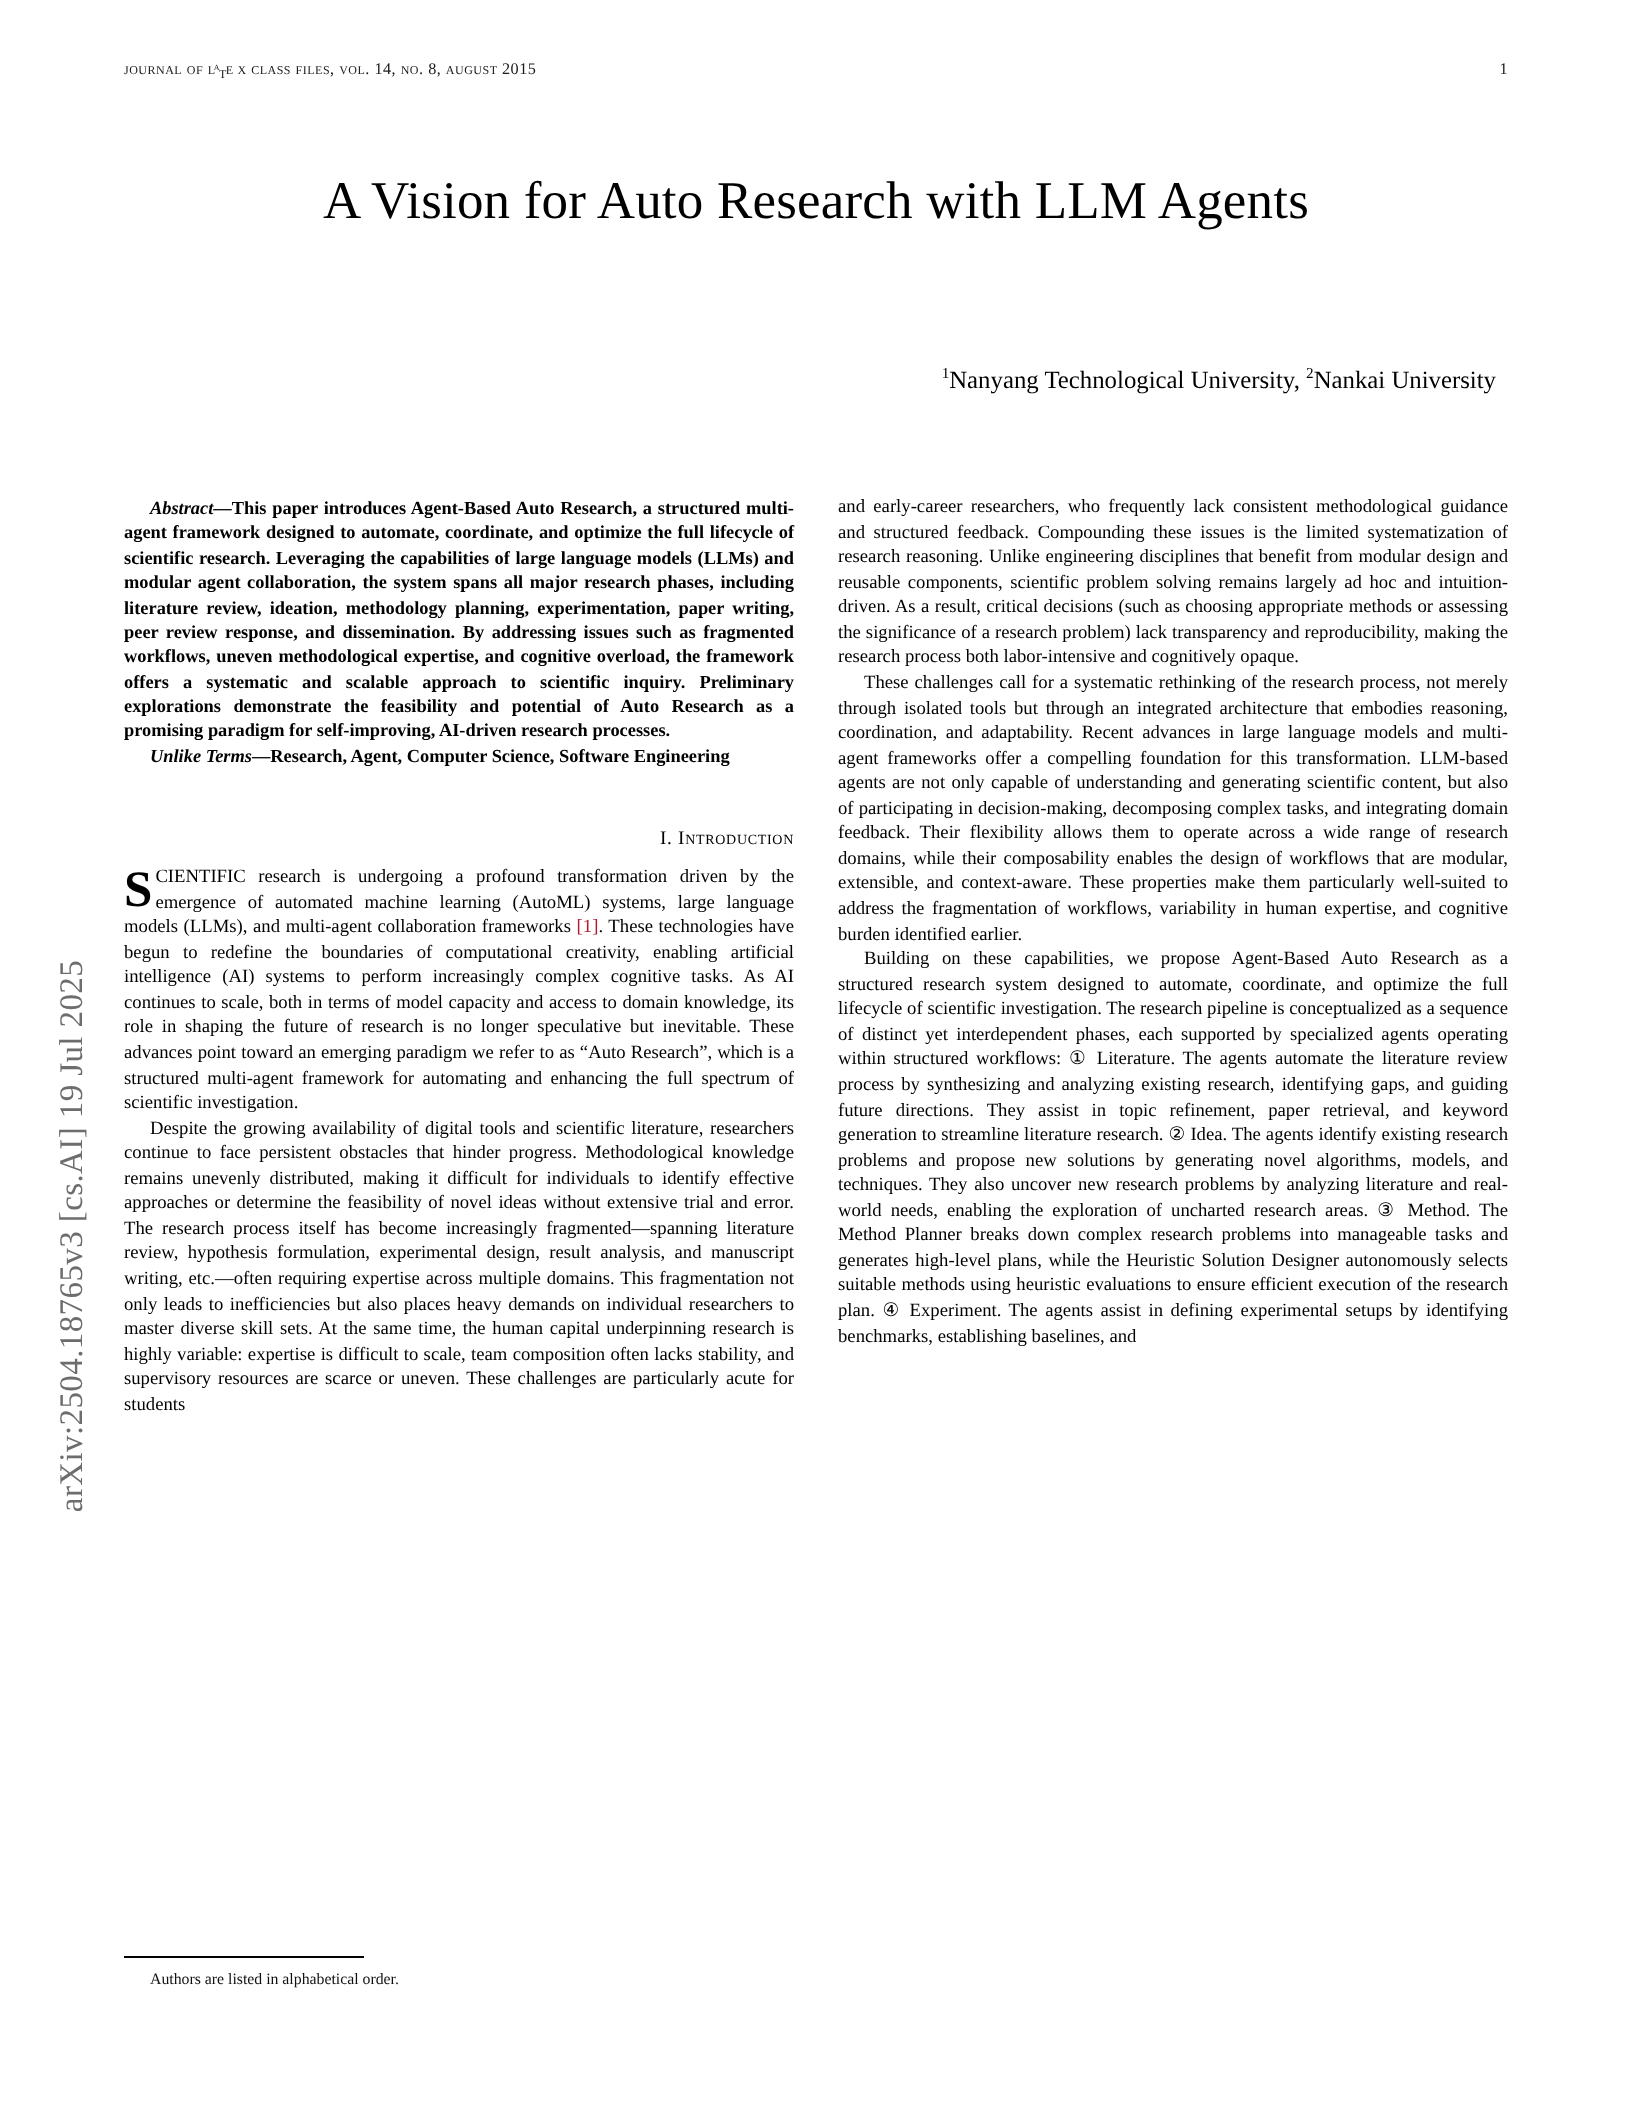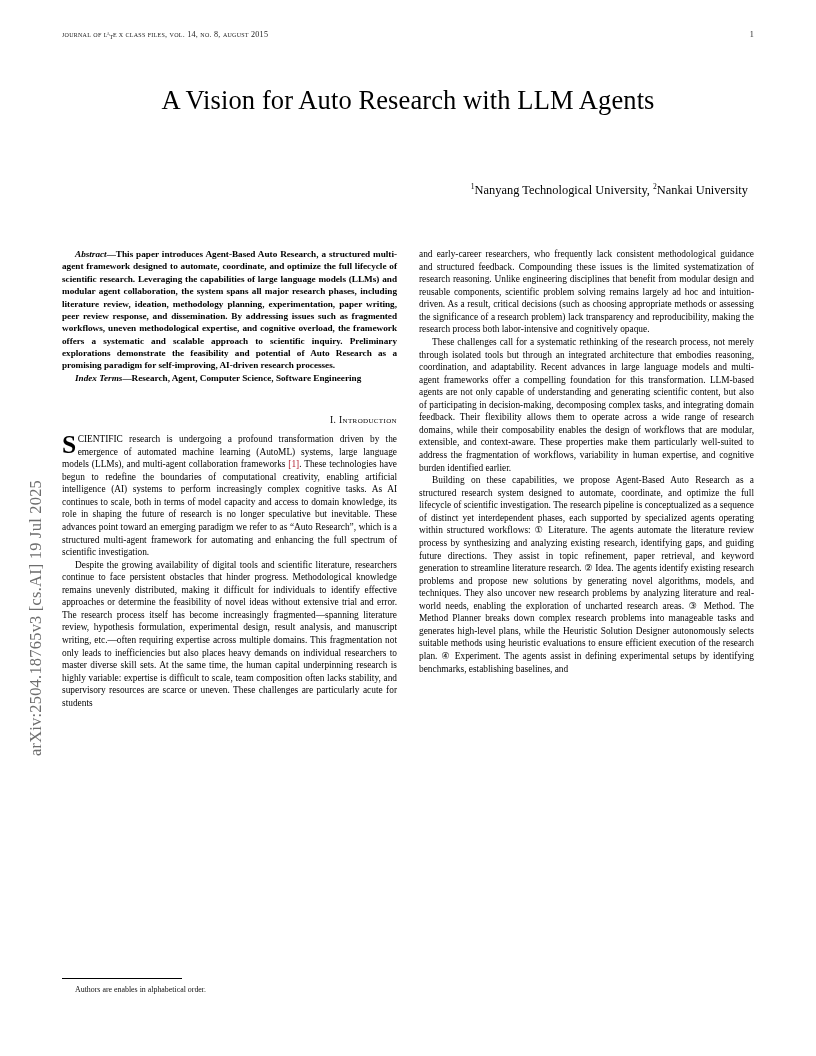--- a/index.html
+++ b/index.html
@@ -202,33 +202,33 @@
 
   <div class="authors">
   </div>
   <div class="affiliations"><sup>1</sup>Nanyang Technological University, <sup>2</sup>Nankai University</div>
 
   <div class="columns">
 
     <div class="col">
       <p class="abstract"><span class="lead">Abstract</span><span>—</span><span>This paper introduces Agent-Based Auto Research, a structured multi-agent framework designed to automate, coordinate, and optimize the full lifecycle of scientific research. Leveraging the capabilities of large language models (LLMs) and modular agent collaboration, the system spans all major research phases, including literature review, ideation, methodology planning, experimentation, paper writing, peer review response, and dissemination. By addressing issues such as fragmented workflows, uneven methodological expertise, and cognitive overload, the framework offers a systematic and scalable approach to scientific inquiry. Preliminary explorations demonstrate the feasibility and potential of Auto Research as a promising paradigm for self-improving, AI-driven research processes.</span></p>
 
-      <p class="index-terms"><span class="lead">Index Terms</span><span>—</span><span>Research, Agent, Computer Science, Software Engineering</span></p>
+      <p class="index-terms"><span class="lead">Unlike Terms</span><span>—</span><span>Research, Agent, Computer Science, Software Engineering</span></p>
 
       <h2 class="section-head">I.  Introduction</h2>
 
       <p class="dropcap-para"><span>S</span><span class="smallcaps-run">CIENTIFIC</span><span> research is undergoing a profound transformation driven by the emergence of automated machine learning (AutoML) systems, large language models (LLMs), and multi-agent collaboration frameworks </span><span class="cite">[1]</span><span>. These technologies have begun to redefine the boundaries of computational creativity, enabling artificial intelligence (AI) systems to perform increasingly complex cognitive tasks. As AI continues to scale, both in terms of model capacity and access to domain knowledge, its role in shaping the future of research is no longer speculative but inevitable. These advances point toward an emerging paradigm we refer to as “Auto Research”, which is a structured multi-agent framework for automating and enhancing the full spectrum of scientific investigation.</span></p>
 
       <p class="body-para">Despite the growing availability of digital tools and scientific literature, researchers continue to face persistent obstacles that hinder progress. Methodological knowledge remains unevenly distributed, making it difficult for individuals to identify effective approaches or determine the feasibility of novel ideas without extensive trial and error. The research process itself has become increasingly fragmented—spanning literature review, hypothesis formulation, experimental design, result analysis, and manuscript writing, etc.—often requiring expertise across multiple domains. This fragmentation not only leads to inefficiencies but also places heavy demands on individual researchers to master diverse skill sets. At the same time, the human capital underpinning research is highly variable: expertise is difficult to scale, team composition often lacks stability, and supervisory resources are scarce or uneven. These challenges are particularly acute for students</p>
     </div>
 
     <div class="col">
       <p class="body-para" style="text-indent:0">and early-career researchers, who frequently lack consistent methodological guidance and structured feedback. Compounding these issues is the limited systematization of research reasoning. Unlike engineering disciplines that benefit from modular design and reusable components, scientific problem solving remains largely ad hoc and intuition-driven. As a result, critical decisions (such as choosing appropriate methods or assessing the significance of a research problem) lack transparency and reproducibility, making the research process both labor-intensive and cognitively opaque.</p>
       <p class="body-para">These challenges call for a systematic rethinking of the research process, not merely through isolated tools but through an integrated architecture that embodies reasoning, coordination, and adaptability. Recent advances in large language models and multi-agent frameworks offer a compelling foundation for this transformation. LLM-based agents are not only capable of understanding and generating scientific content, but also of participating in decision-making, decomposing complex tasks, and integrating domain feedback. Their flexibility allows them to operate across a wide range of research domains, while their composability enables the design of workflows that are modular, extensible, and context-aware. These properties make them particularly well-suited to address the fragmentation of workflows, variability in human expertise, and cognitive burden identified earlier.</p>
       <p class="body-para">Building on these capabilities, we propose Agent-Based Auto Research as a structured research system designed to automate, coordinate, and optimize the full lifecycle of scientific investigation. The research pipeline is conceptualized as a sequence of distinct yet interdependent phases, each supported by specialized agents operating within structured workflows: ① Literature. The agents automate the literature review process by synthesizing and analyzing existing research, identifying gaps, and guiding future directions. They assist in topic refinement, paper retrieval, and keyword generation to streamline literature research. ② Idea. The agents identify existing research problems and propose new solutions by generating novel algorithms, models, and techniques. They also uncover new research problems by analyzing literature and real-world needs, enabling the exploration of uncharted research areas. ③ Method. The Method Planner breaks down complex research problems into manageable tasks and generates high-level plans, while the Heuristic Solution Designer autonomously selects suitable methods using heuristic evaluations to ensure efficient execution of the research plan. ④ Experiment. The agents assist in defining experimental setups by identifying benchmarks, establishing baselines, and</p>
     </div>
 
   </div>
 
   <div class="footnote-rule"></div>
-  <div class="footnote">Authors are enables in alphabetical order.</div>
+  <div class="footnote">Authors are listed in alphabetical order.</div>
 
 </div>
 
 </body></html>

